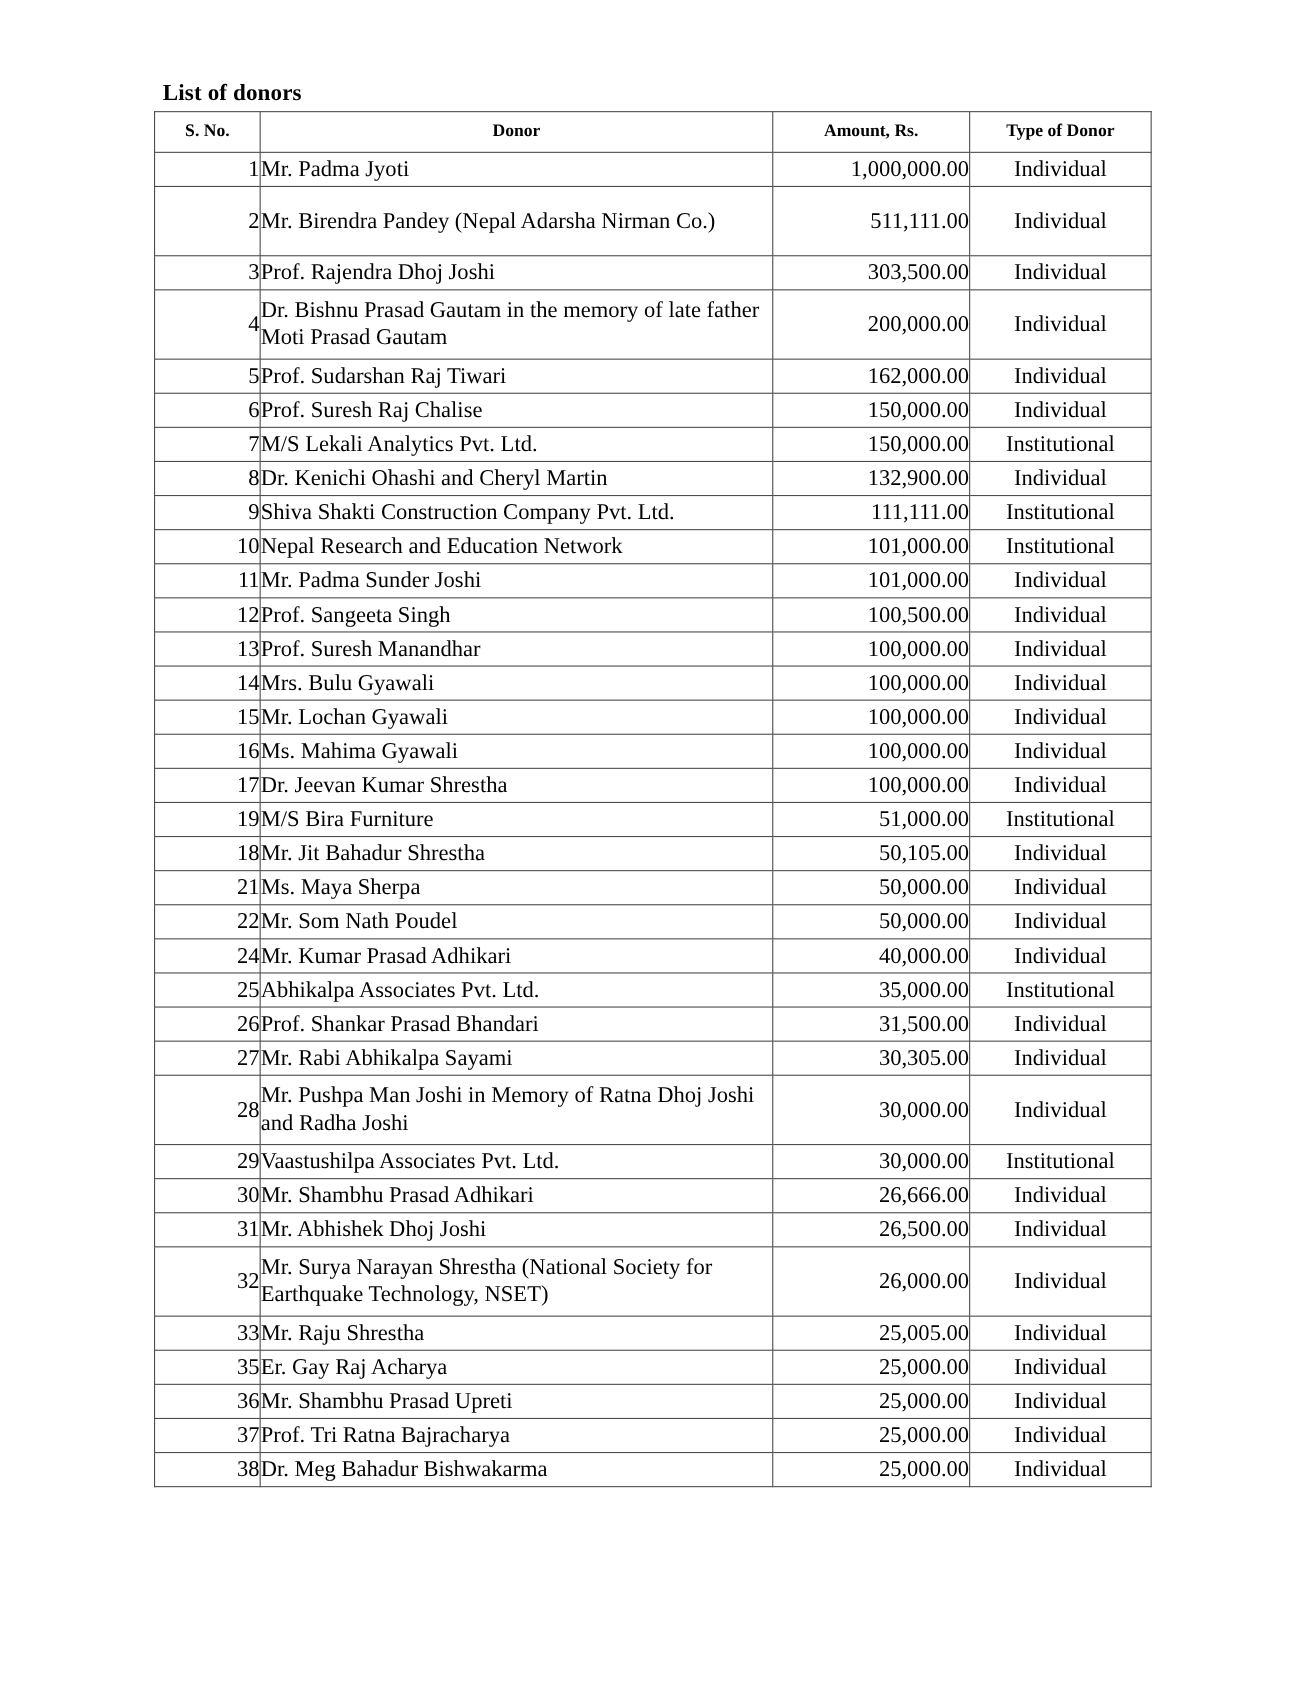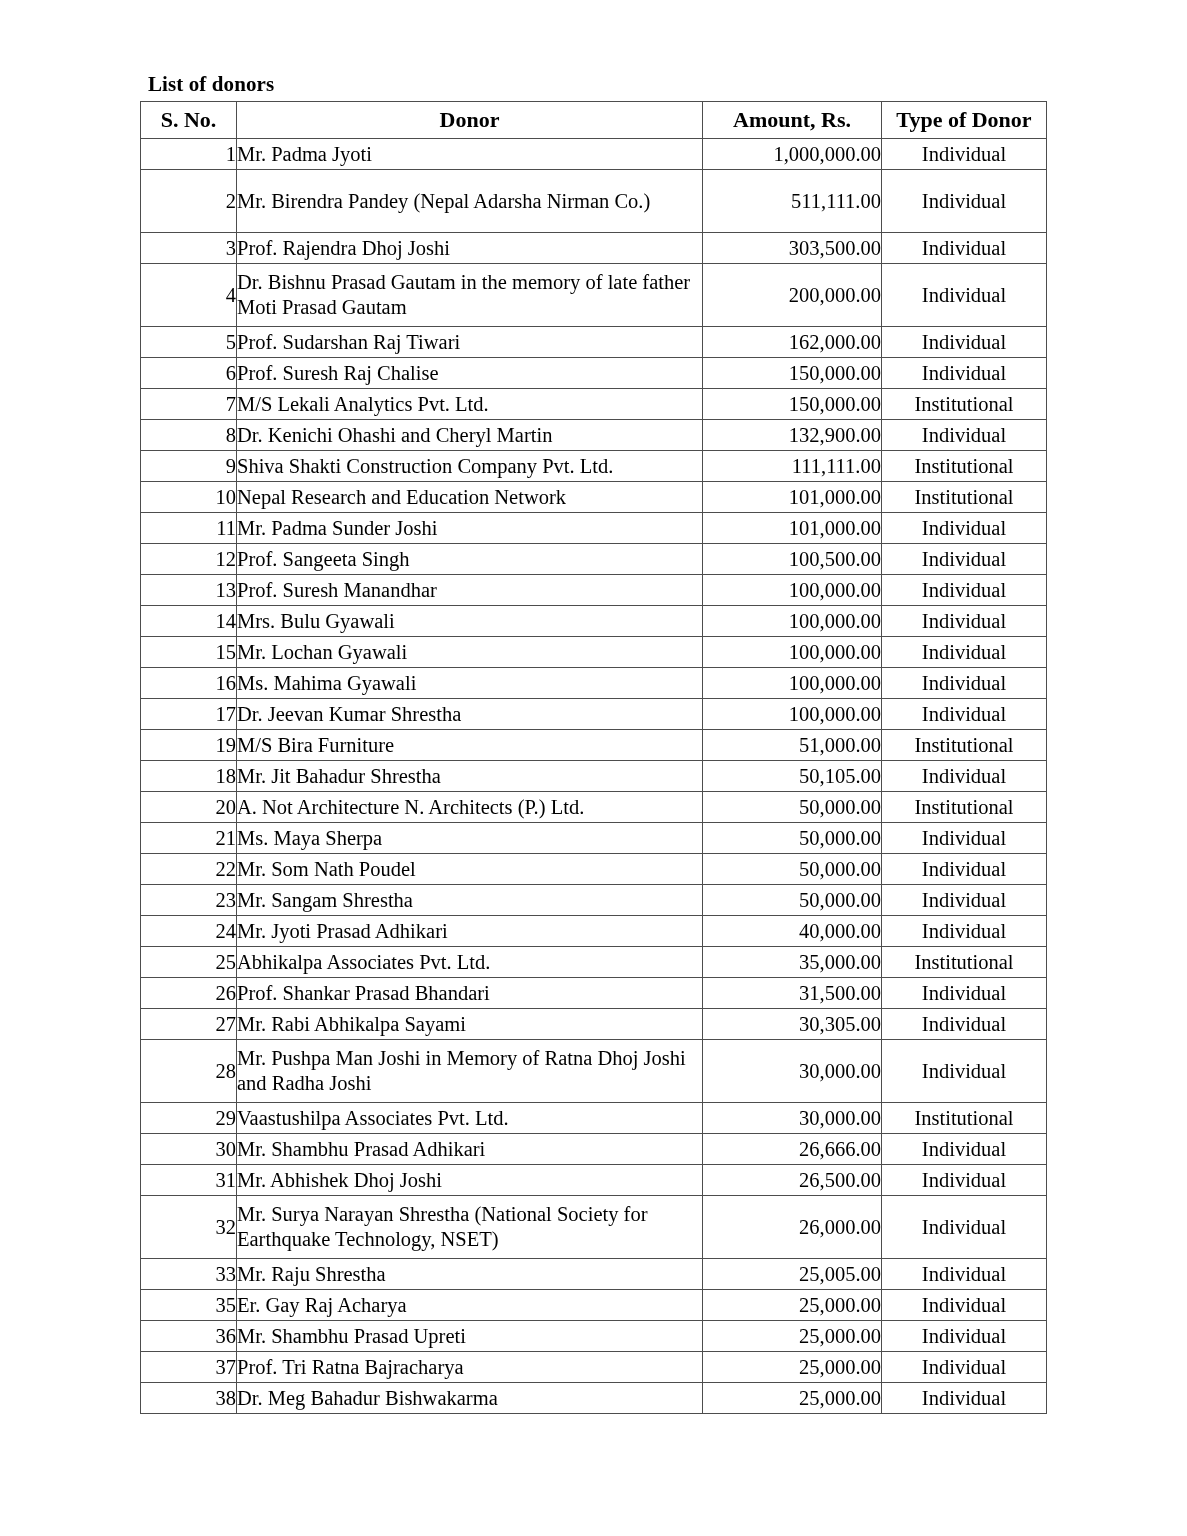--- a/index.html
+++ b/index.html
@@ -48,21 +48,21 @@
     border: 1.4px solid #4d4d4d;
     font-size: 20.5px;
     line-height: 25px;
     padding: 0;
     vertical-align: middle;
   }
   #donor-table thead th {
     font-weight: bold;
     text-align: center;
     height: 32px;
-    font-size: 22px;
+    font-size: 16px;
     padding: 1px 0 3px 0;
   }
   td.sno {
     text-align: right;
     padding: 2px 11px 2px 4px;
   }
   td.donor {
     text-align: left;
     padding: 1px 5px 2px 6px;
   }
@@ -215,46 +215,34 @@
           <td class="amount">51,000.00</td>
           <td class="type">Institutional</td>
         </tr>
         <tr class="r1">
           <td class="sno">18</td>
           <td class="donor">Mr. Jit Bahadur Shrestha</td>
           <td class="amount">50,105.00</td>
           <td class="type">Individual</td>
         </tr>
         <tr class="r1">
-          <td class="sno">20</td>
-          <td class="donor">A. Not Architecture N. Architects (P.) Ltd.</td>
-          <td class="amount">50,000.00</td>
-          <td class="type">Institutional</td>
-        </tr>
-        <tr class="r1">
           <td class="sno">21</td>
           <td class="donor">Ms. Maya Sherpa</td>
           <td class="amount">50,000.00</td>
           <td class="type">Individual</td>
         </tr>
         <tr class="r1">
           <td class="sno">22</td>
           <td class="donor">Mr. Som Nath Poudel</td>
           <td class="amount">50,000.00</td>
           <td class="type">Individual</td>
         </tr>
         <tr class="r1">
-          <td class="sno">23</td>
-          <td class="donor">Mr. Sangam Shrestha</td>
-          <td class="amount">50,000.00</td>
-          <td class="type">Individual</td>
-        </tr>
-        <tr class="r1">
           <td class="sno">24</td>
-          <td class="donor">Mr. Jyoti Prasad Adhikari</td>
+          <td class="donor">Mr. Kumar Prasad Adhikari</td>
           <td class="amount">40,000.00</td>
           <td class="type">Individual</td>
         </tr>
         <tr class="r1">
           <td class="sno">25</td>
           <td class="donor">Abhikalpa Associates Pvt. Ltd.</td>
           <td class="amount">35,000.00</td>
           <td class="type">Institutional</td>
         </tr>
         <tr class="r1">

